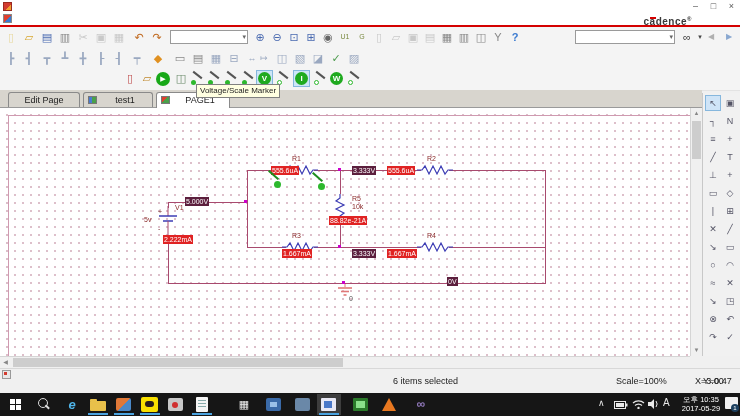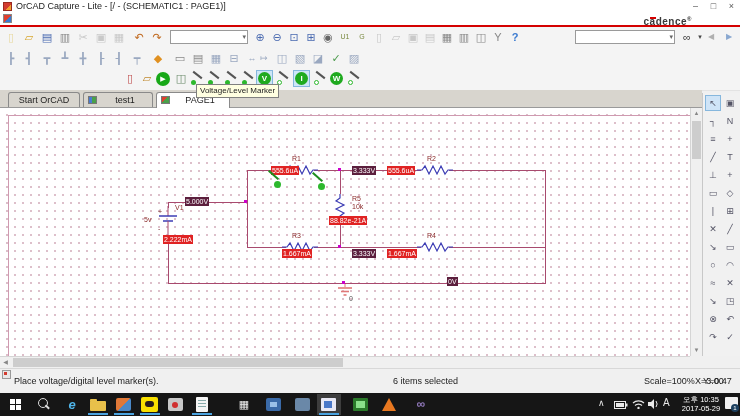--- a/index.html
+++ b/index.html
@@ -80,21 +80,20 @@
   .tray{color:#e8e8e8;}
   #clock{right:16px;top:2px;width:46px;color:#fff;font-size:7.5px;line-height:9px;text-align:center;white-space:nowrap;}
   #notif{right:2px;top:4px;width:13px;height:12px;background:#f0f0f0;border-radius:1px;}
   #badge{right:1px;top:11px;width:8px;height:8px;border-radius:50%;background:#1c3f5e;color:#fff;font-size:6px;line-height:8px;text-align:center;}
 </style>
 </head>
 <body>
 
 <div class="abs" id="titlebar">
   <div class="abs" id="appicon"></div>
-  <div class="abs" id="wintitle">OrCAD Capture - Lite - [/ - (SCHEMATIC1 : PAGE1)]</div>
   <div class="abs winctl" style="left:688px">–</div>
   <div class="abs winctl" style="left:706px">□</div>
   <div class="abs winctl" style="left:724px">×</div>
 </div>
 
 <div class="abs" id="menubar">
   <div class="abs" id="brand"><span>c</span><span class="mac">ā</span><span>dence</span><sup>®</sup></div>
   <div class="abs mdictl" style="right:32px">–</div>
   <div class="abs mdictl" style="right:18px">⊡</div>
   <div class="abs mdictl" style="right:4px">×</div>
@@ -194,24 +193,24 @@
       <div class="tail"></div>
       <div class="tip"></div>
     </div>
   <div class="abs mk" style="left:330px">W</div>
   <div class="abs probe outline" style="left:347px">
       <div class="tail"></div>
       <div class="tip"></div>
     </div>
 </div>
 
-<div class="abs" id="tooltip">Voltage/Level Marker</div>
+<div class="abs" id="tooltip">Voltage/Scale Marker</div>
 
 <div class="abs" id="tabbar">
-  <div class="abs tab" style="left:8px;width:72px;padding:0 4px">Start OrCAD</div>
+  <div class="abs tab" style="left:8px;width:72px;padding:0 4px">Edit Page</div>
   <div class="abs tab" style="left:83px;width:70px;padding-left:14px">
     <span class="tabico" style="background:linear-gradient(90deg,#4a7ad0 50%,#4aa04a 50%)"></span>
     <span>test1</span>
   </div>
   <div class="abs tab active" style="left:156px;width:74px;padding-left:14px">
     <span class="tabico" style="background:linear-gradient(135deg,#e04030 40%,#4aa04a 40%)"></span>
     <span>PAGE1</span>
   </div>
 </div>
 
@@ -340,23 +339,22 @@
   <div class="abs pal" style="left:2px;top:200px">↘</div>
   <div class="abs pal" style="left:19px;top:200px">◳</div>
   <div class="abs pal" style="left:2px;top:218px">⊗</div>
   <div class="abs pal" style="left:19px;top:218px">↶</div>
   <div class="abs pal" style="left:2px;top:236px">↷</div>
   <div class="abs pal" style="left:19px;top:236px">✓</div>
 </div>
 
 <div class="abs" id="statusbar">
   <div class="abs" id="minwin"></div>
-  <div class="abs seg" style="left:14px">Place voltage/digital level marker(s).</div>
   <div class="abs seg" style="left:393px">6 items selected</div>
-  <div class="abs seg" style="left:644px">Scale=100%</div>
+  <div class="abs seg" style="left:616px">Scale=100%</div>
   <div class="abs seg" style="left:695px">X=3.00</div>
   <div class="abs seg" style="left:703px">Y=0.47</div>
 </div>
 
 <div class="abs" id="taskbar">
   <div class="abs tki" style="left:4px">
     <div style="position:absolute;left:6px;top:5px;width:5px;height:5px;background:#fff"></div>
     <div style="position:absolute;left:12px;top:5px;width:5px;height:5px;background:#fff"></div>
     <div style="position:absolute;left:6px;top:11px;width:5px;height:5px;background:#fff"></div>
     <div style="position:absolute;left:12px;top:11px;width:5px;height:5px;background:#fff"></div>

